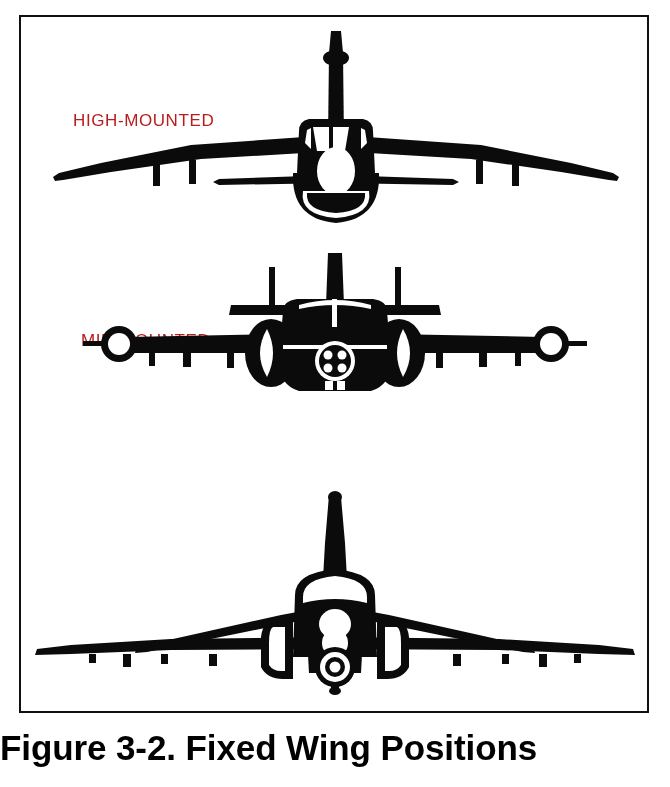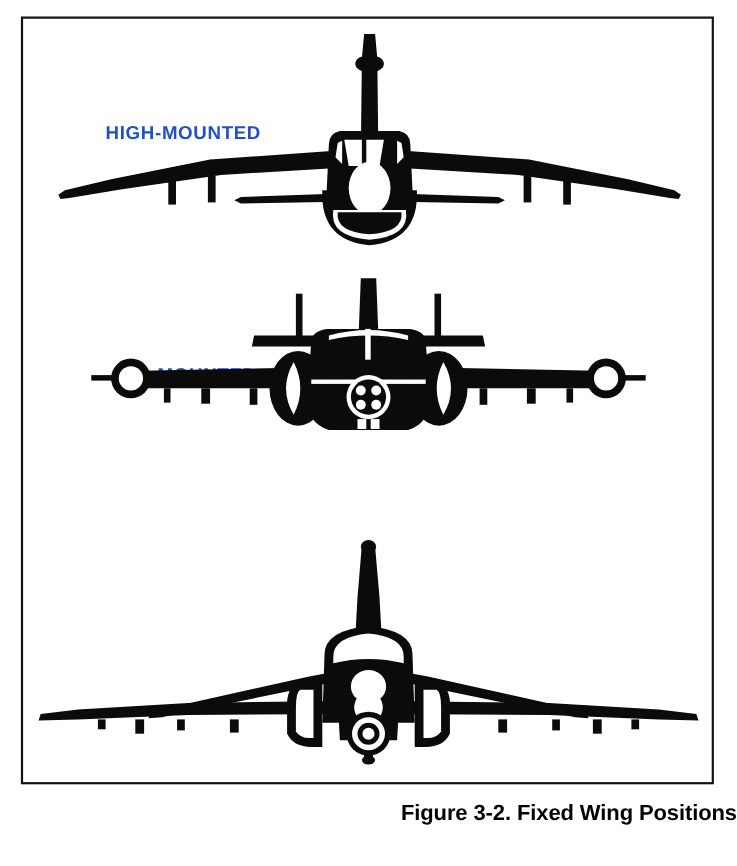--- a/index.html
+++ b/index.html
@@ -39,47 +39,46 @@
     height: 215px;
   }
   #panel-high { top: 6px; }
   #panel-mid  { top: 222px; height: 190px; }
   #panel-low  { top: 410px; height: 282px; }
 
   .panel-label {
     position: absolute;
     font-family: "Liberation Sans", sans-serif;
     font-size: 17px;
-    font-weight: 700;
+    font-weight: 400;
     letter-spacing: 0.6px;
-    color: #1d4ed8;
+    color: #b91c1c;
     white-space: nowrap;
-    margin-left: 23px;
   }
   #label-high { left: 52px; top: 88px; }
   #label-mid  { left: 60px; top: 92px; }
   #label-low  { left: 52px; top: 155px; }
 
   .aircraft-art {
     position: absolute;
     display: block;
   }
   #art-high { left: 20px; top: 0px;  width: 590px; height: 215px; }
   #art-mid  { left: 10px; top: 10px; width: 608px; height: 175px; }
   #art-low  { left: 10px; top: 60px; width: 608px; height: 215px; }
 
   
   #figure-caption {
     position: absolute;
     left: 0;
     top: 728px;
     width: 670px;
-    text-align: right;
+    text-align: left;
     font-family: "Liberation Sans", sans-serif;
-    font-size: 20px;
+    font-size: 35px;
     font-weight: 700;
     letter-spacing: -0.1px;
     color: #000000;
     white-space: nowrap;
   }
 </style>
 </head>
 <body>
 
 <div id="page">

